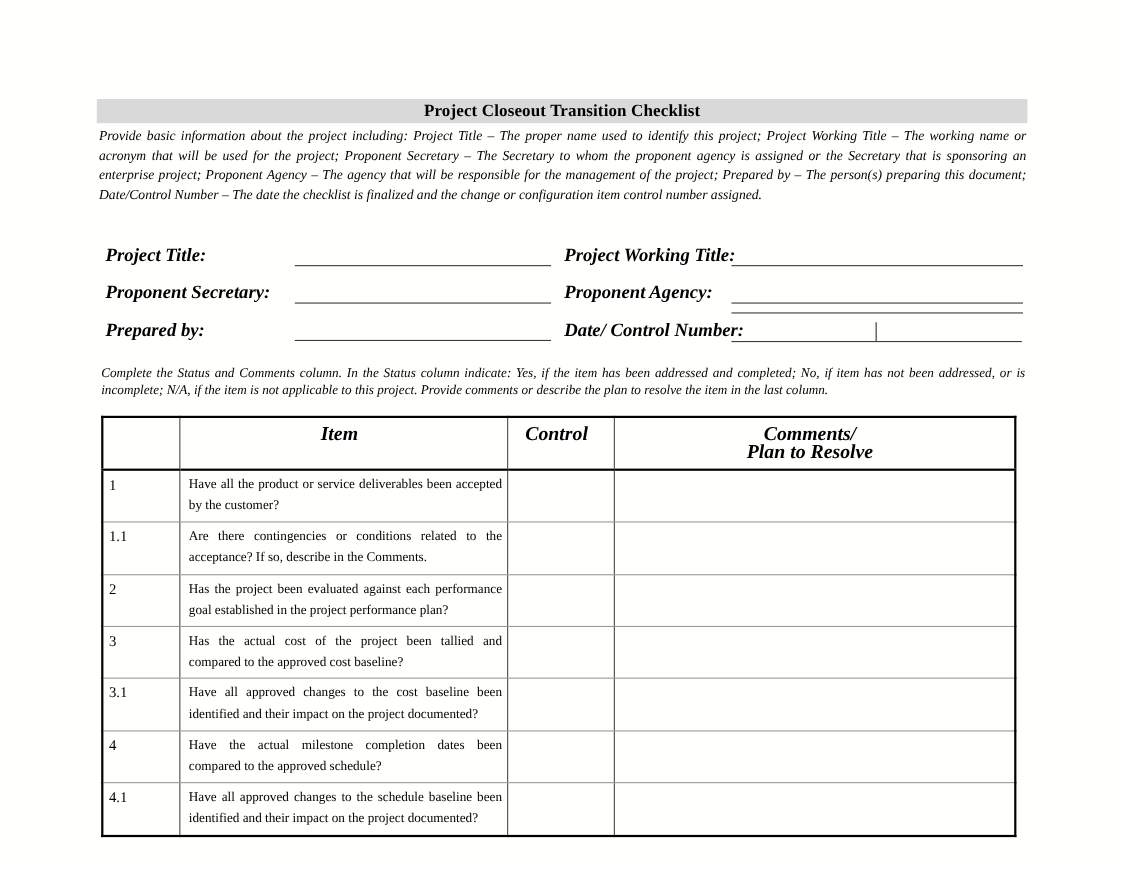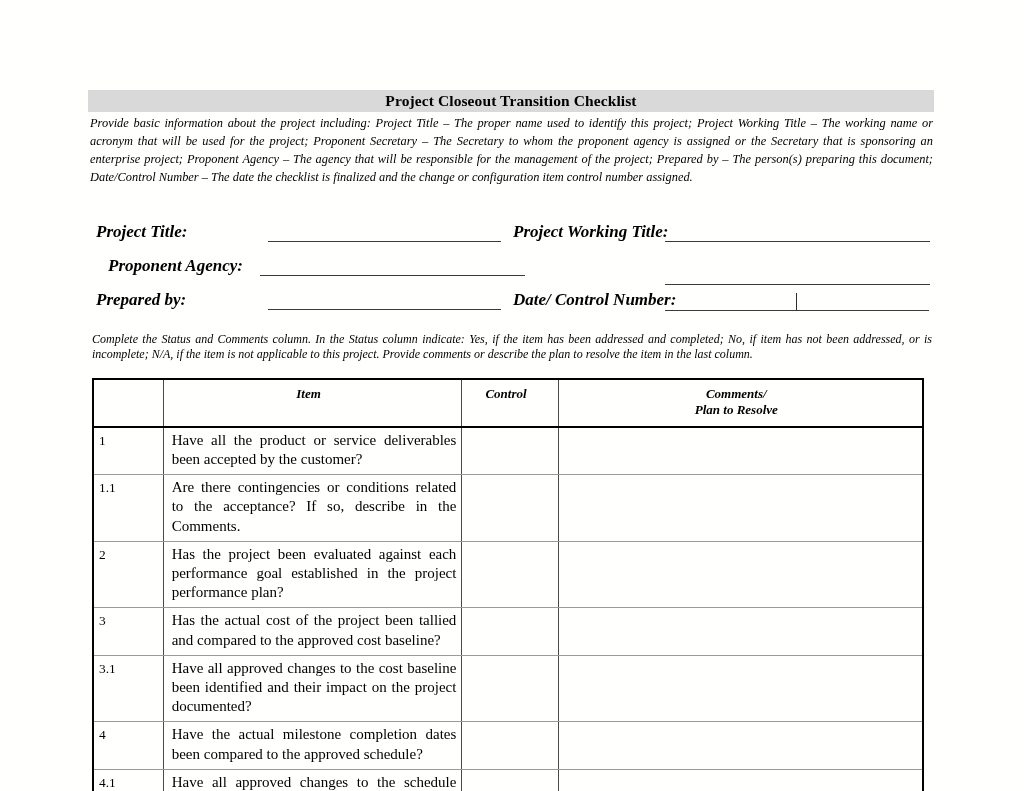--- a/index.html
+++ b/index.html
@@ -130,37 +130,37 @@
   }
   
   table.checklist {
     border: 2.2px solid #000;
   }
   table.checklist thead th {
     border-bottom: 2.2px solid #000;
     text-align: center;
     font-style: italic;
     font-weight: bold;
-    font-size: 13px;
+    font-size: 18px;
     line-height: 16.5px;
     padding: 6px 8px 7px 0;
     height: 25px;
   }
   table.checklist thead th.col-num { border-right: 1.4px solid #4a4a4a; }
   table.checklist thead th.col-item { border-right: 1.4px solid #4a4a4a; }
   table.checklist thead th.col-status { border-right: 1.4px solid #4a4a4a; }
 
   table.checklist td.cell-num {
     font-size: 13.4px;
     padding: 3px 0 4px 5px;
     border-right: 1.4px solid #4a4a4a;
     line-height: 19px;
   }
   table.checklist td.cell-item {
-    font-size: 15px;
+    font-size: 12px;
     line-height: 19.2px;
     text-align: justify;
     text-align-last: left;
     padding: 3px 5px 5px 8px;
     border-right: 1.4px solid #4a4a4a;
     hyphens: none;
   }
   table.checklist td.cell-status {
     border-right: 1.4px solid #4a4a4a;
   }
@@ -189,20 +189,24 @@
           <div class="fld-line line-l"></div>
         </div>
         <div class="mid-gap"></div>
         <div class="fld">
           <div class="fld-label lbl-w2">Project Working Title:</div>
           <div class="fld-line line-r"></div>
         </div>
       </div>
 
       <div class="form-row">
+        <div class="fld">
+          <div class="fld-label lbl-w">Proponent Secretary:</div>
+          <div class="fld-line line-l"></div>
+        </div>
         <div class="mid-gap"></div>
         <div class="fld">
           <div class="fld-label lbl-w2">Proponent Agency:</div>
           <div class="fld-line line-r"></div>
         </div>
       </div>
 
       <div class="form-row">
         <div class="fld">
           <div class="fld-label lbl-w">Prepared by:</div>

